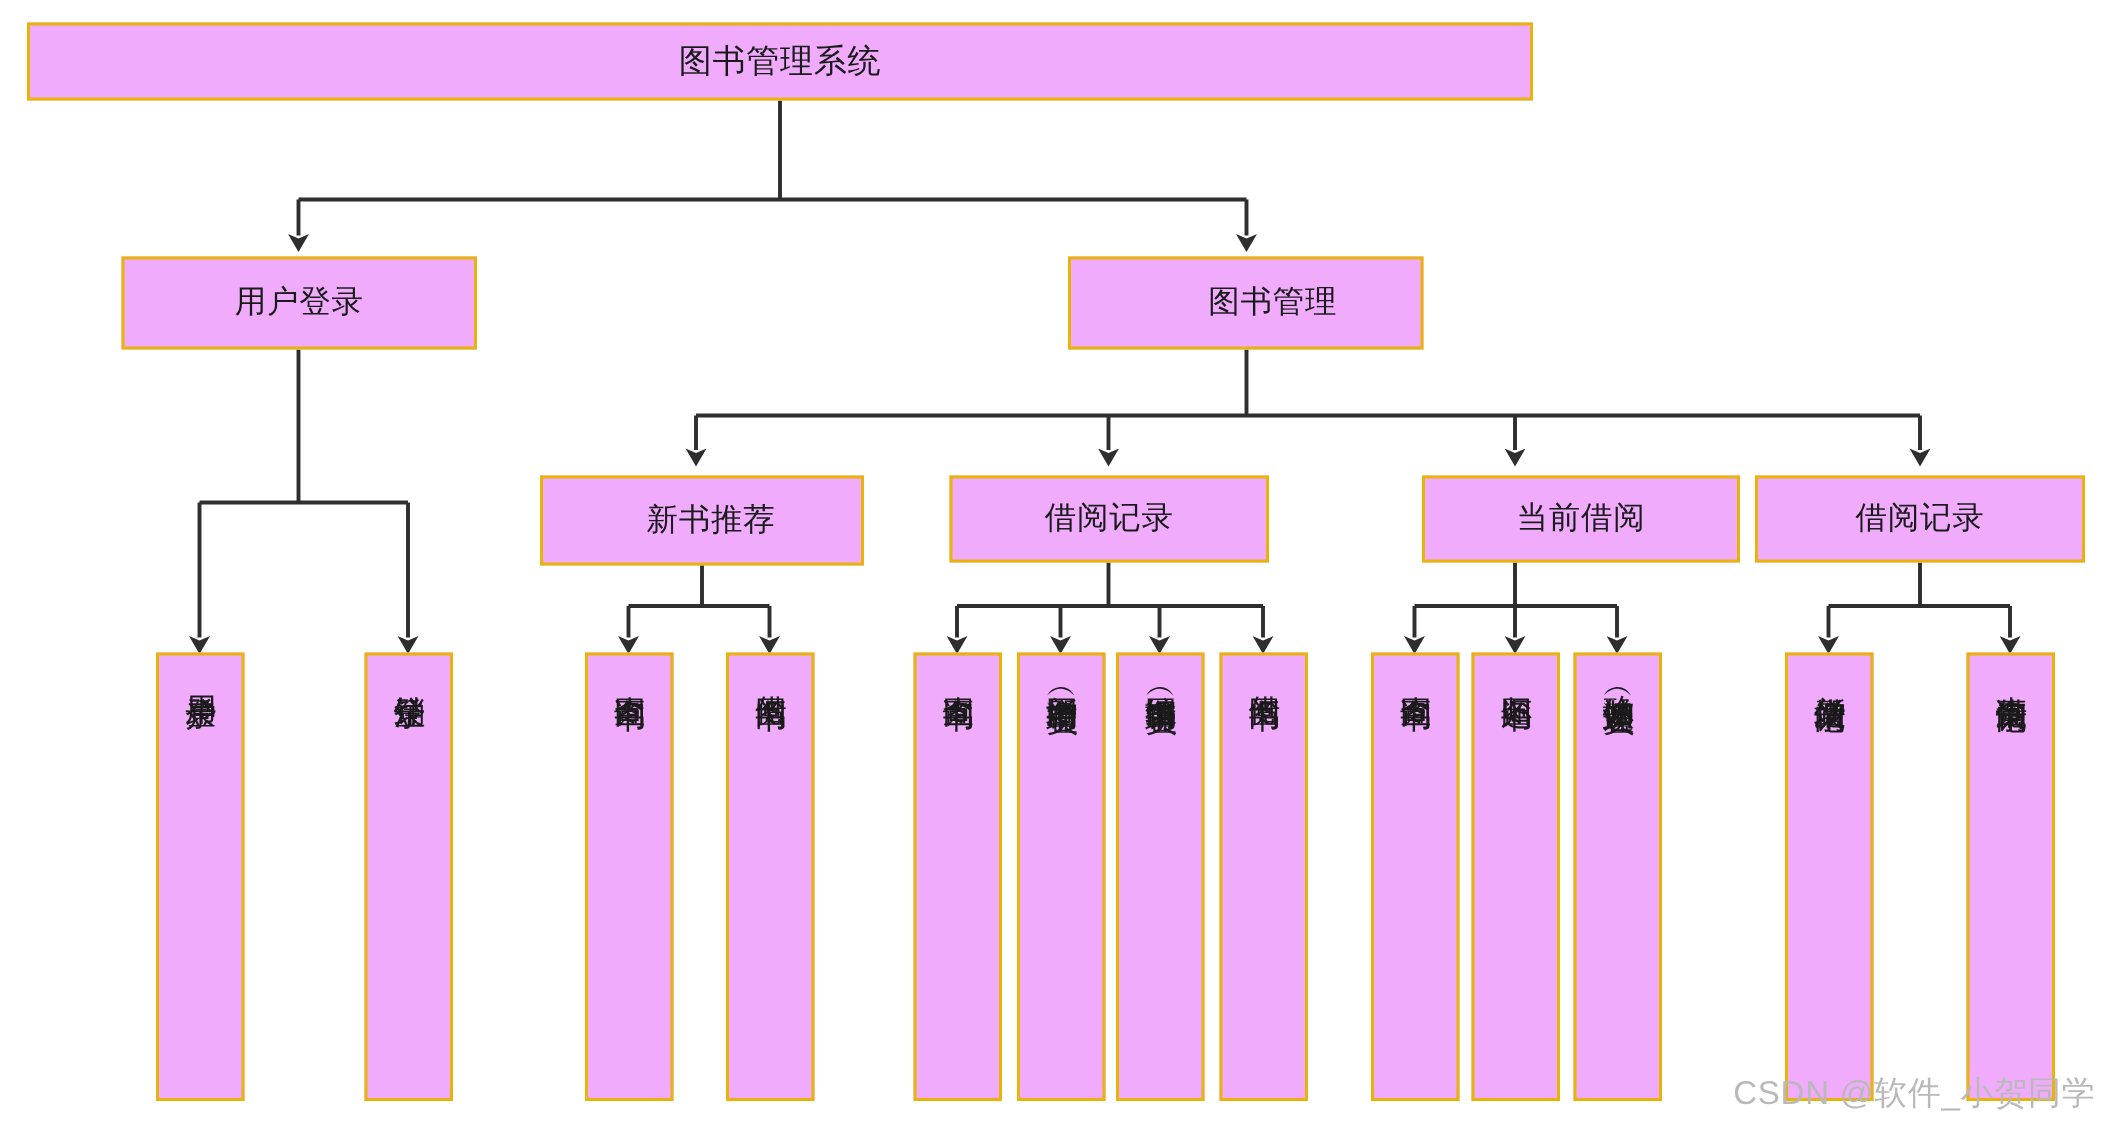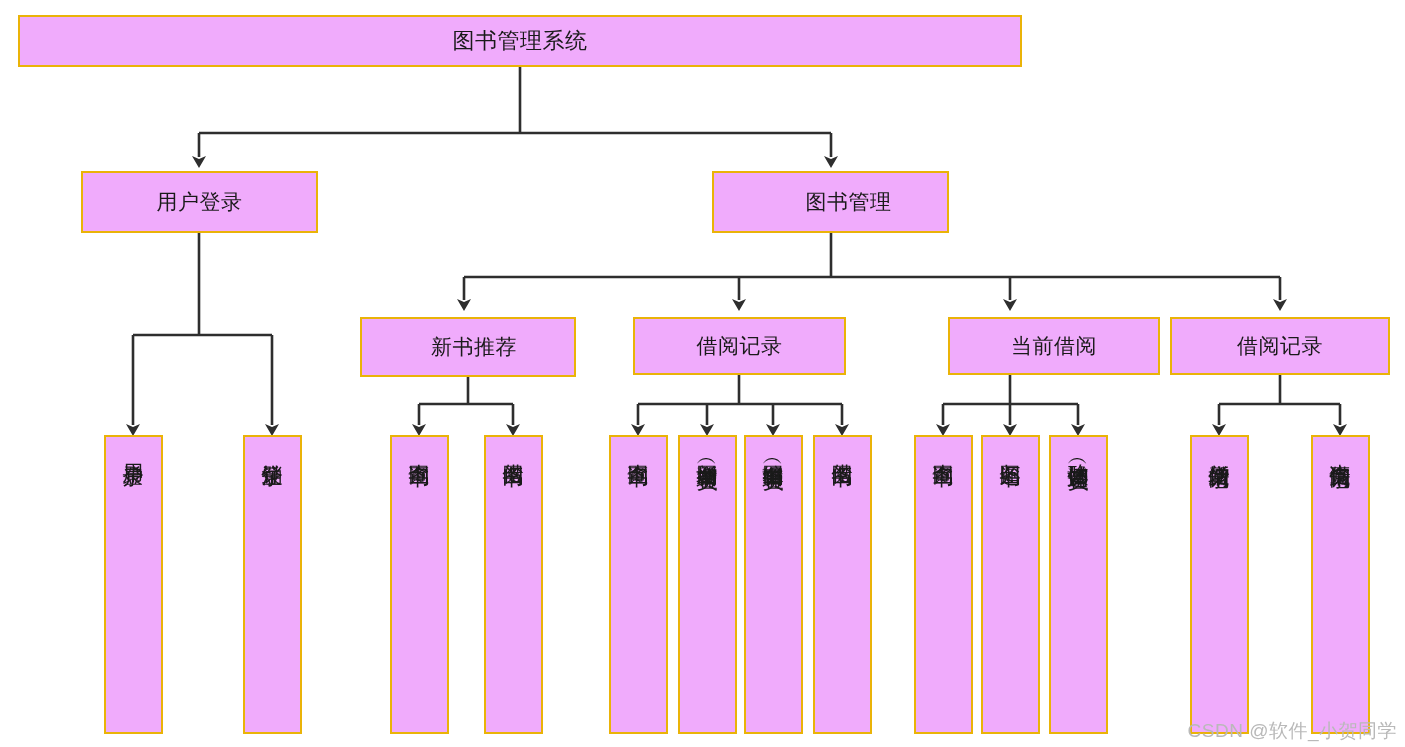--- a/index.html
+++ b/index.html
@@ -59,21 +59,21 @@
     text-orientation: upright;
     font-size: 21px;
     letter-spacing: 1px;
     white-space: nowrap;
     line-height: 1;
   }
   .watermark {
     position: absolute;
     right: 8px;
     bottom: 3px;
-    font-size: 19px;
+    font-size: 22px;
     color: #b9b9b9;
     font-family: "Liberation Sans", "DejaVu Sans", sans-serif;
     white-space: nowrap;
     letter-spacing: 0.5px;
   }
 </style>
 </head>
 <body>
 
 <div id="canvas">

